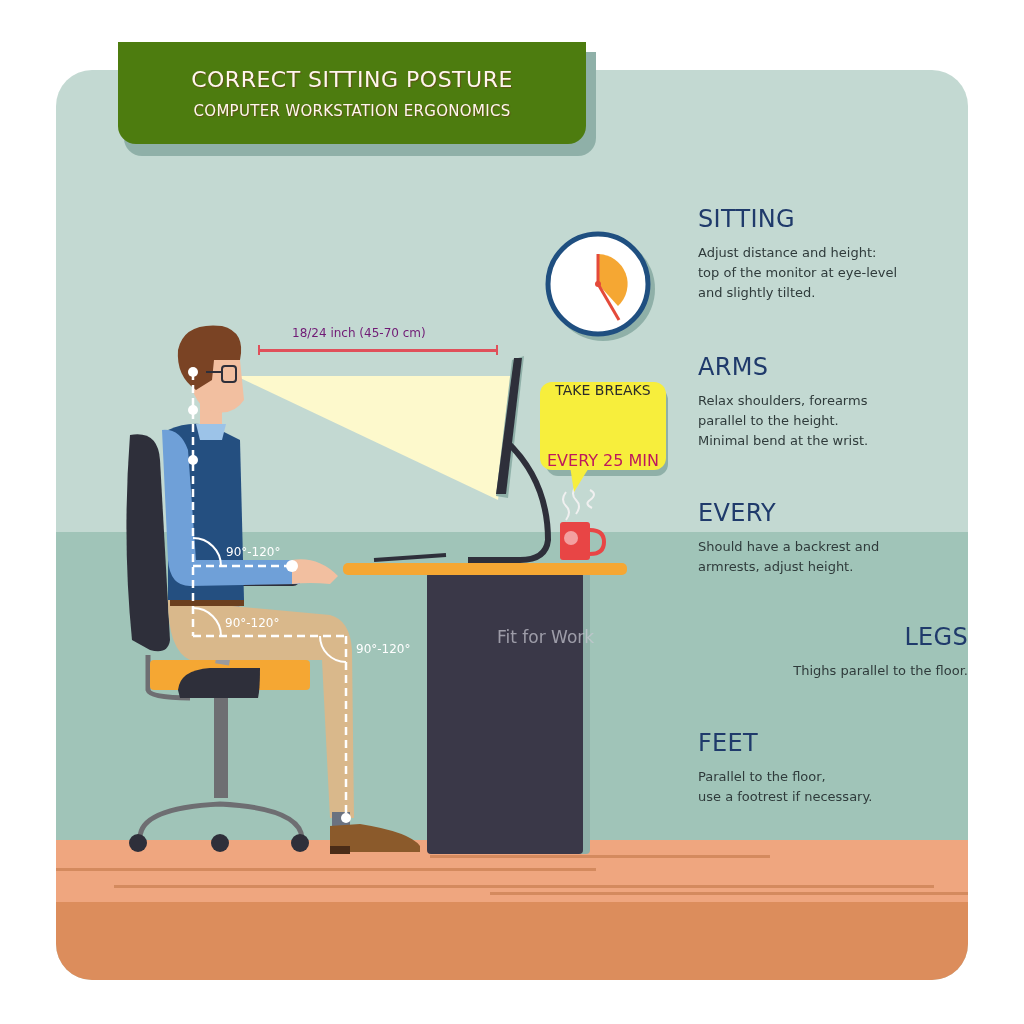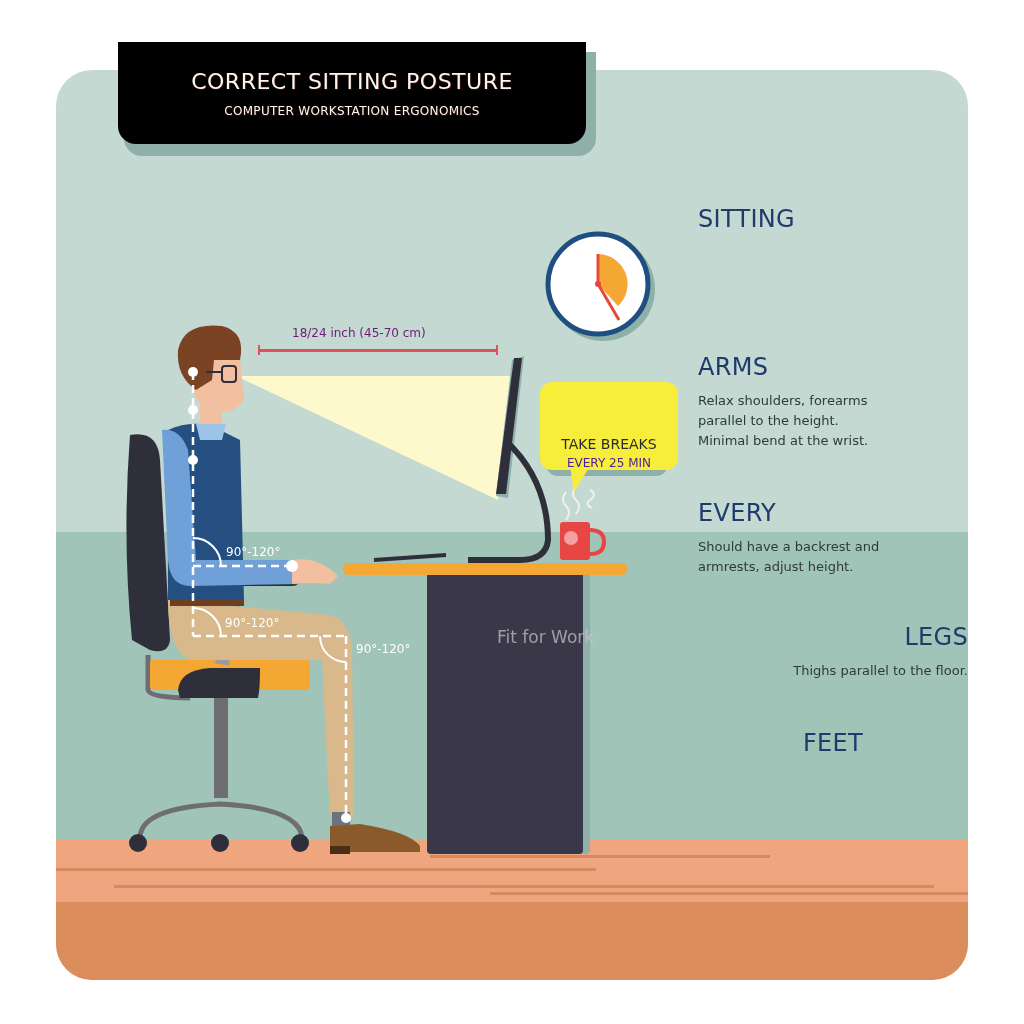--- a/index.html
+++ b/index.html
@@ -14,44 +14,44 @@
   .floor { position: absolute; left: 0; top: 770px; width: 100%; height: 70px; background: #efa67f; }
   .floor-base { position: absolute; left: 0; top: 832px; width: 100%; height: 80px; background: #dc8d5c; }
   .floor-line { position: absolute; height: 3px; background: #d48a5e; }
 
   .banner-shadow {
     position: absolute; left: 124px; top: 52px; width: 472px; height: 104px;
     border-radius: 0 0 18px 18px; background: #8fb0a8;
   }
   .banner {
     position: absolute; left: 118px; top: 42px; width: 468px; height: 102px;
-    background: #000000; border-radius: 0 0 18px 18px;
+    background: #4d7c0f; border-radius: 0 0 18px 18px;
     display: flex; flex-direction: column; align-items: center; justify-content: center;
     color: #fff6ee; text-shadow: 1px 1px 1px rgba(120,30,30,0.45);
   }
   .banner-title { font-size: 22px; letter-spacing: 0.5px; margin-bottom: 10px; }
-  .banner-sub { font-size: 12px; letter-spacing: 0.3px; }
+  .banner-sub { font-size: 15px; letter-spacing: 0.3px; }
 
   .tips { position: absolute; left: 698px; top: 205px; width: 270px; color: #2c3e50; }
   .tip { position: absolute; left: 0; width: 270px; }
   .tip-title { font-size: 24px; color: #1f3a6b; letter-spacing: 0.3px; }
   .tip-body { font-size: 13px; line-height: 20px; color: #2f3b3b; margin-top: 10px; }
 
   .distance-label { position: absolute; left: 292px; top: 326px; font-size: 12px; color: #701a75; }
   .distance-line { position: absolute; left: 258px; top: 349px; width: 240px; height: 3px; background: #e0505a; }
   .distance-tick { position: absolute; width: 2px; height: 10px; background: #e0505a; top: 345px; }
 
   .bubble {
-    position: absolute; left: 540px; top: 382px; width: 138px; height: 88px;
+    position: absolute; left: 540px; top: 382px; width: 126px; height: 88px;
     background: #f7ee3c; border-radius: 12px;
-    display: flex; flex-direction: column; align-items: center; justify-content: flex-end;
+    display: flex; flex-direction: column; align-items: center; justify-content: space-between;
   }
   .bubble-shadow { position: absolute; left: 546px; top: 388px; width: 122px; height: 88px; background: #8fb0a8; border-radius: 12px; }
   .bubble-title { font-size: 14px; color: #2b2b2b; }
-  .bubble-sub { font-size: 12px; color: #4c1d95; margin-top: 4px; }
+  .bubble-sub { font-size: 16px; color: #be185d; margin-top: 4px; }
 
   .angle-label { position: absolute; font-size: 12px; color: #ffffff; }
   .watermark { position: absolute; left: 497px; top: 627px; font-size: 17px; color: rgba(200,200,210,0.7); }
 </style>
 </head>
 <body>
 
 <div class="card">
   <div class="wall-lower"></div>
   <div class="floor"></div>
@@ -179,20 +179,25 @@
 <div class="bubble">
   <div class="bubble-title">TAKE BREAKS</div>
   <div class="bubble-sub">EVERY 25 MIN</div>
 </div>
 
 <div class="watermark">Fit for Work</div>
 
 <div class="tips">
   <div class="tip" style="top:0px;">
     <div class="tip-title">SITTING</div>
+    <div class="tip-body">
+      <div>Adjust distance and height:</div>
+      <div>top of the monitor at eye-level</div>
+      <div>and slightly tilted.</div>
+    </div>
   </div>
   <div class="tip" style="top:148px;">
     <div class="tip-title">ARMS</div>
     <div class="tip-body">
       <div>Relax shoulders, forearms</div>
       <div>parallel to the height.</div>
       <div>Minimal bend at the wrist.</div>
     </div>
   </div>
   <div class="tip" style="top:294px;">
@@ -201,16 +206,20 @@
       <div>Should have a backrest and</div>
       <div>armrests, adjust height.</div>
     </div>
   </div>
   <div class="tip" style="top:418px;text-align:right;">
     <div class="tip-title">LEGS</div>
     <div class="tip-body">
       <div>Thighs parallel to the floor.</div>
     </div>
   </div>
-  <div class="tip" style="top:524px;text-align:center;">
+  <div class="tip" style="top:524px;">
     <div class="tip-title">FEET</div>
+    <div class="tip-body">
+      <div>Parallel to the floor,</div>
+      <div>use a footrest if necessary.</div>
+    </div>
   </div>
 </div>
 
 </body></html>

